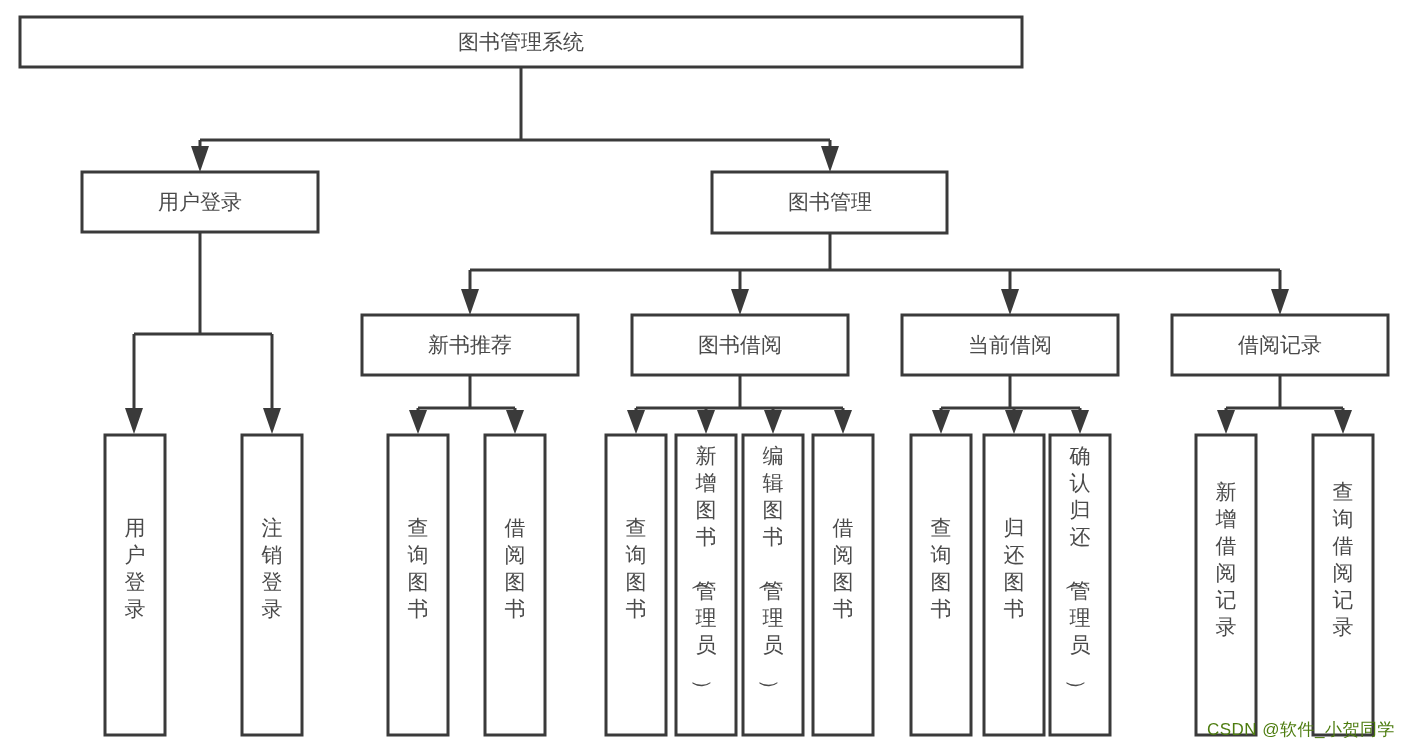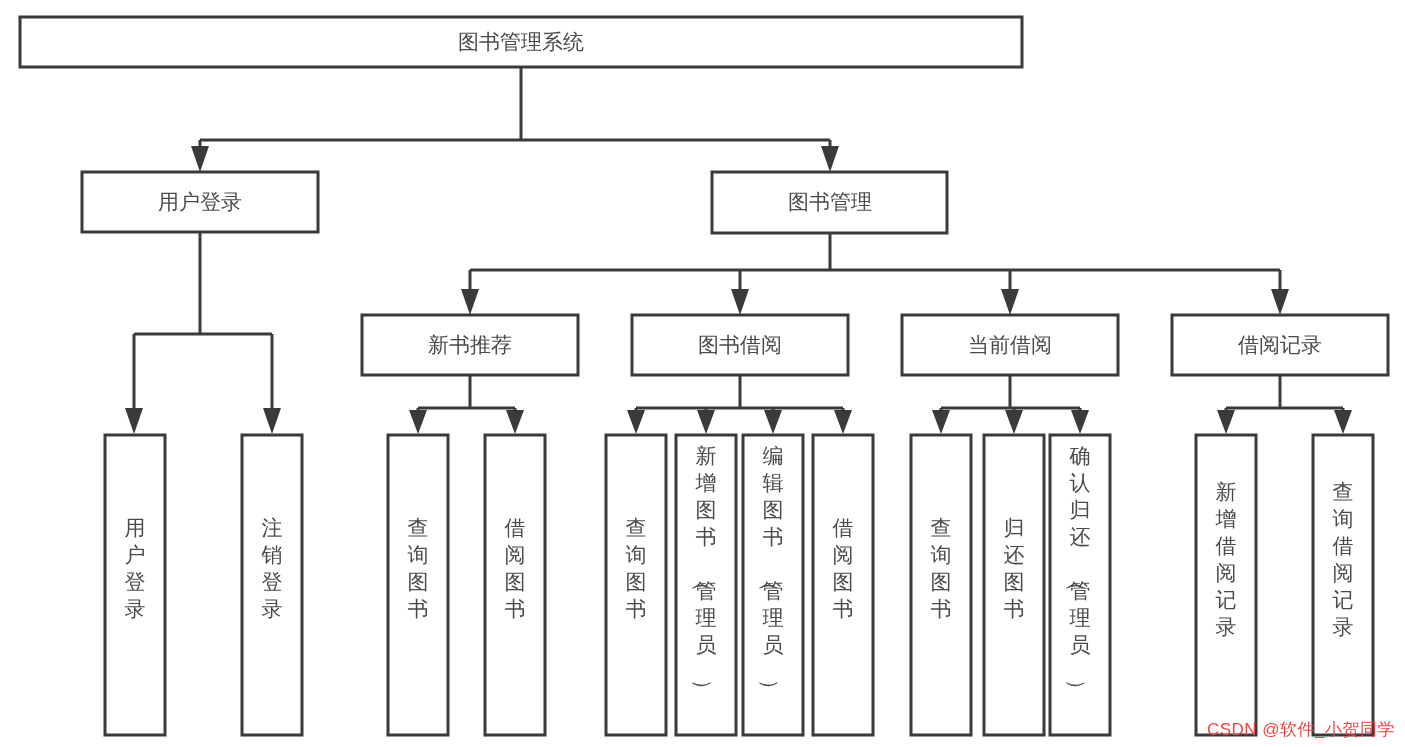--- a/index.html
+++ b/index.html
@@ -15,21 +15,21 @@
   .node-label{
     fill:#4a4a4a;font-family:"Liberation Sans","DejaVu Sans",sans-serif;
     font-size:21px;text-anchor:middle;dominant-baseline:middle;
   }
   .node-label-v{
     fill:#4a4a4a;font-family:"Liberation Sans","DejaVu Sans",sans-serif;
     font-size:21px;text-anchor:middle;
   }
   .watermark{
     position:absolute;right:10px;bottom:6px;
-    font-size:17px;color:#ef4444;letter-spacing:.5px;
+    font-size:17px;color:#4d7c0f;letter-spacing:.5px;
     font-family:"Liberation Sans","DejaVu Sans",sans-serif;
     white-space:nowrap;pointer-events:none;
   }
 </style>
 </head>
 <body>
 
 <div id="diagram-root">
 
   <svg id="tree-svg" viewBox="0 0 1405 747">

